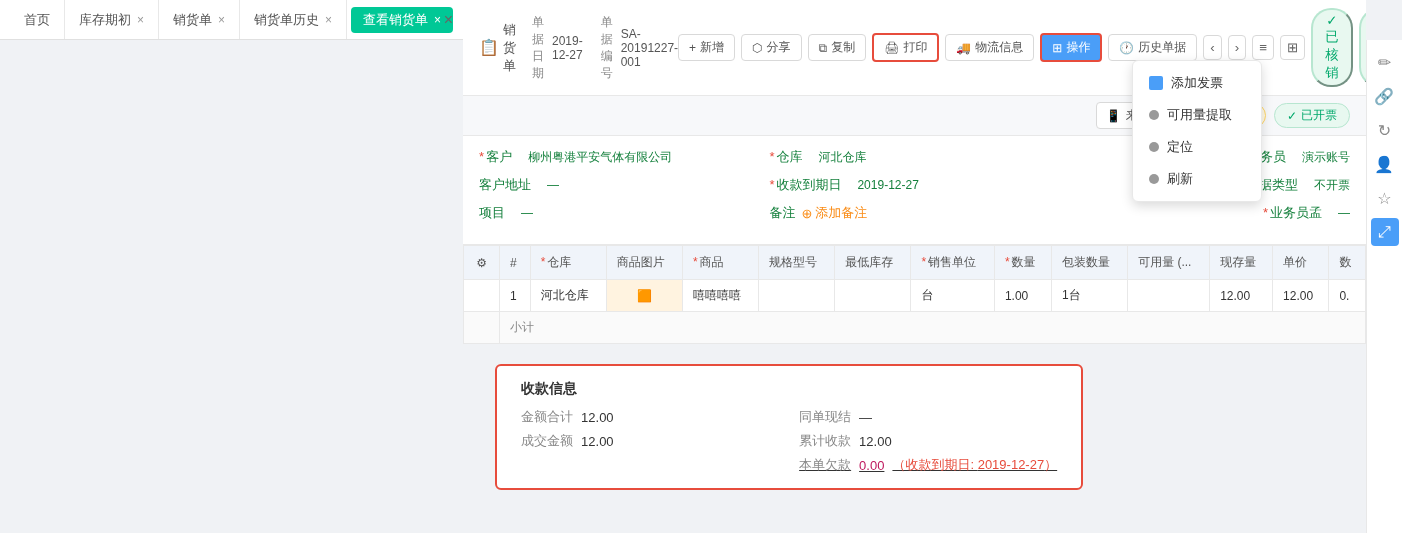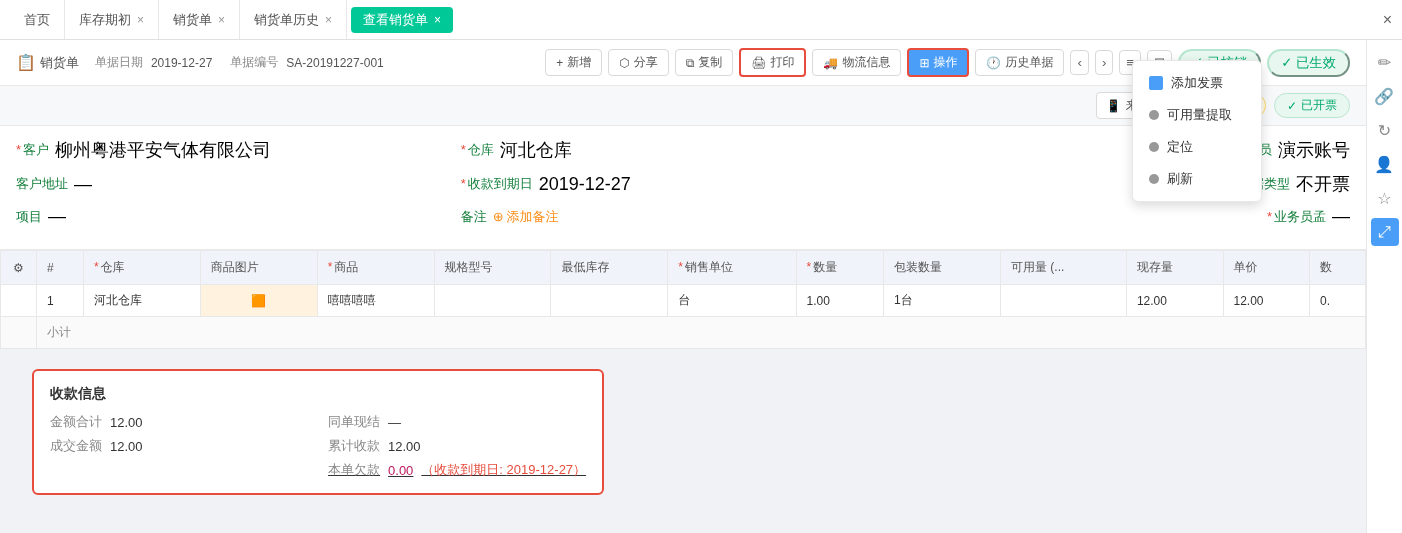--- a/index.html
+++ b/index.html
@@ -50,42 +50,42 @@
     }
     .btn-open { background: #fff9e6; border-color: #ffd666; color: #fa8c16; border-radius: 20px; padding: 3px 12px; }
     .btn-check { background: #e8f8f0; border-color: #b7e6d0; color: #00a86b; border-radius: 20px; padding: 3px 12px; }
 
     
     .form-area { background: #fff; padding: 12px 16px; border-bottom: 1px solid #e8e8e8; }
     .form-row { display: flex; align-items: center; margin-bottom: 10px; gap: 0; }
     .form-field { display: flex; align-items: center; flex: 1; min-width: 0; }
     .form-label { color: #15803d; font-size: 13px; white-space: nowrap; margin-right: 6px; min-width: fit-content; }
     .form-label.required::before { content: '*'; color: #e74c3c; margin-right: 2px; }
-    .form-value { color: #000000; font-size: 18px; }
+    .form-value { color: #15803d; font-size: 12px; margin-left: 10px; }
     .form-add-btn { color: #fa8c16; cursor: pointer; display: flex; align-items: center; gap: 3px; font-size: 13px; }
     .right-aligned { display: flex; align-items: center; justify-content: flex-end; flex: 1; }
 
     
     .table-container { background: #fff; overflow-x: auto; }
     table { width: 100%; border-collapse: collapse; font-size: 12px; }
     thead tr { background: #f0f4fa; }
     thead th {
       padding: 8px 10px; text-align: left; border: 1px solid #e8e8e8;
       font-weight: 500; color: #555; white-space: nowrap; font-size: 12px;
     }
     thead th .required { color: #e74c3c; margin-right: 2px; }
     tbody tr td {
       padding: 7px 10px; border: 1px solid #e8e8e8; color: #333; font-size: 12px; white-space: nowrap;
     }
     tbody tr.subtotal td { background: #fafafa; color: #888; }
     .gear-th { width: 36px; text-align: center; }
 
     
     .payment-section {
-      background: #fff; margin: 10px 16px; padding: 14px 16px;
+      background: #fff; margin: 10px 16px; padding: 14px 24px;
       border: 2px solid #e74c3c; border-radius: 6px; display: inline-block; min-width: 520px;
     }
     .payment-title { font-weight: bold; font-size: 14px; margin-bottom: 10px; }
     .payment-grid { display: grid; grid-template-columns: 1fr 1fr; gap: 6px 20px; }
     .payment-row { display: flex; align-items: center; gap: 8px; font-size: 13px; }
     .payment-label { color: #888; white-space: nowrap; }
     .payment-value { color: #333; }
     .payment-value.red { color: #be185d; }
     .payment-value.date { color: #e74c3c; }
 
@@ -113,21 +113,21 @@
       cursor: pointer; border-radius: 4px; color: #888; font-size: 16px;
     }
     .sidebar-icon.active { background: #4a9ef8; color: #fff; }
 
     
     .main-content { margin-right: 36px; }
 
     
     .btn-highlight { border: 2px solid #e74c3c !important; }
 
-    .main-wrapper { display: flex; flex-direction: column; height: 533px; overflow: hidden; justify-content: flex-end; }
+    .main-wrapper { display: flex; flex-direction: row; height: 533px; overflow: hidden; justify-content: flex-end; }
     .content-scroll { overflow-y: auto; flex: 1; }
   </style>
 </head>
 <body>
 
 <div class="main-wrapper">
 
   <div class="tab-bar">
     <div class="tab-item">
       <span>首页</span>

